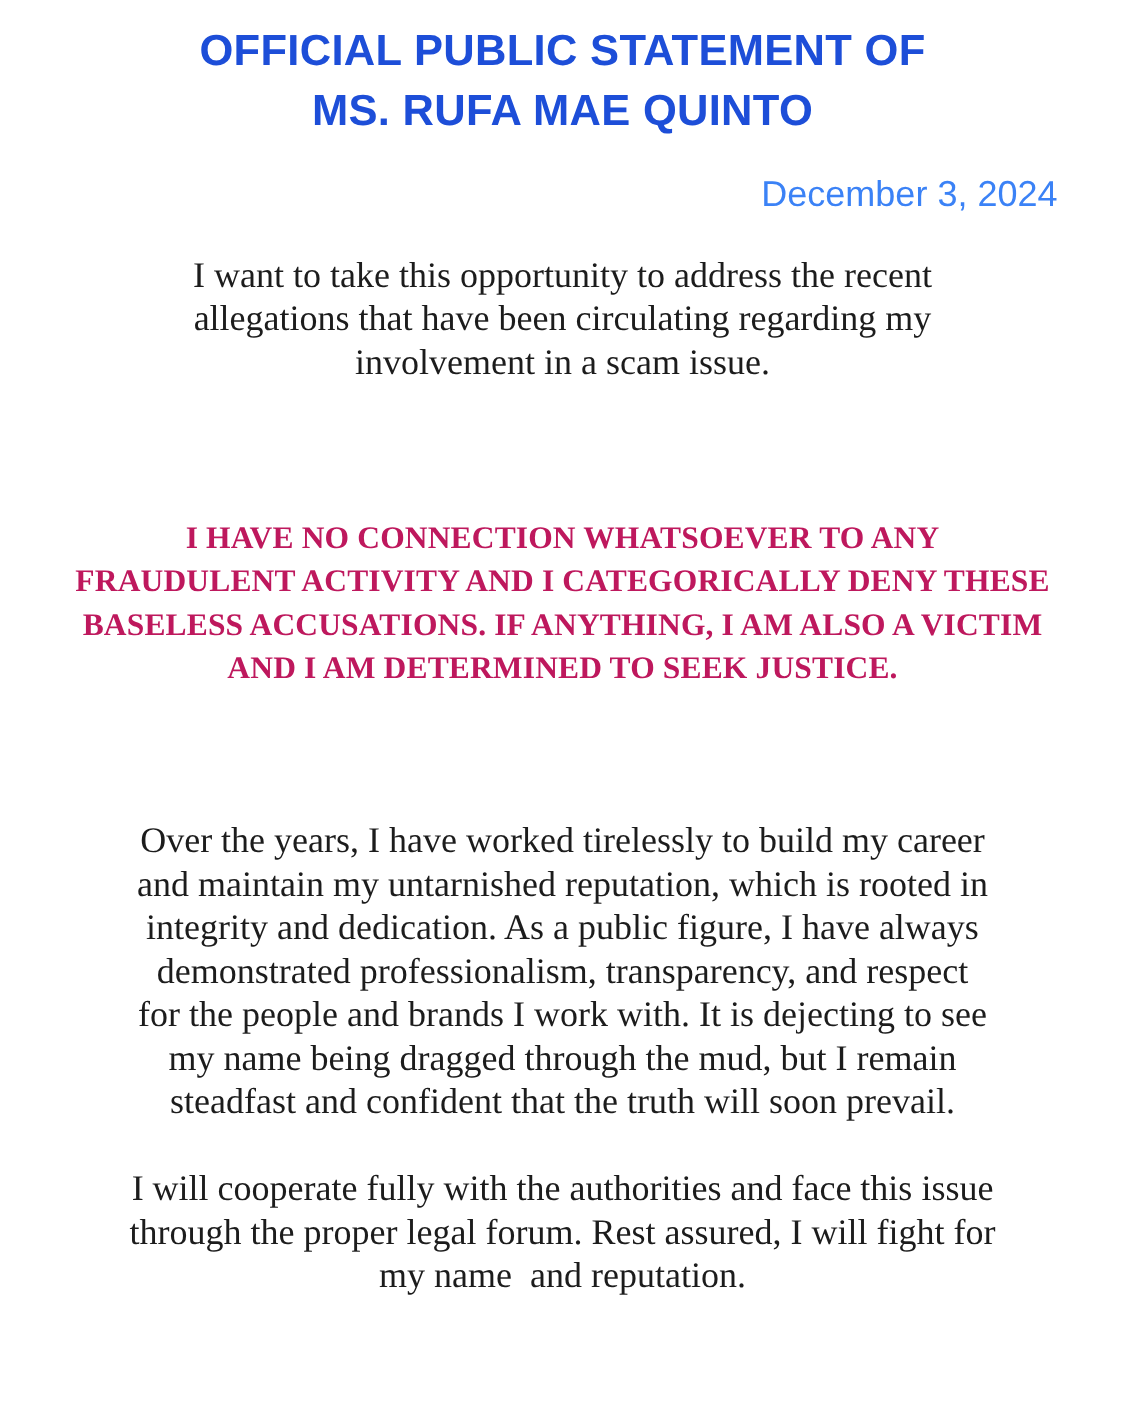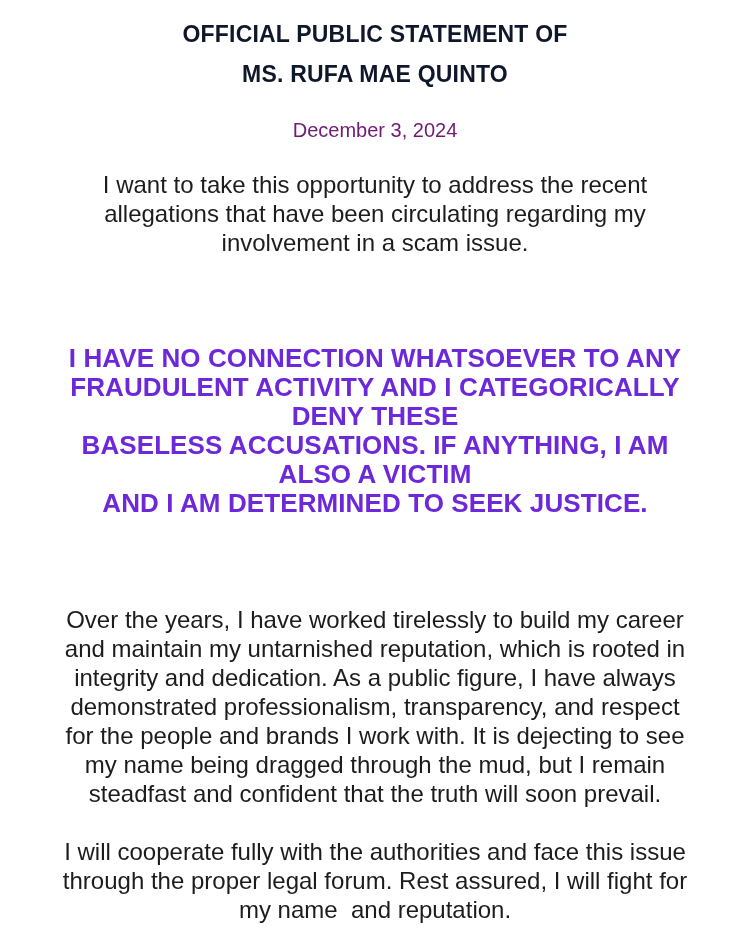--- a/index.html
+++ b/index.html
@@ -15,56 +15,58 @@
   }
   .doc {
     width: 660px;
     margin: 0 auto;
     padding-top: 14px;
     text-align: center;
     color: #1c1c1c;
   }
   .title {
     margin: 0 0 24px 0;
-    font-size: 23px;
+    font-size: 29px;
     line-height: 40px;
     font-weight: 700;
     letter-spacing: 0.2px;
-    color: #0f172a;
+    color: #1d4ed8;
     white-space: pre-wrap;
   }
   .date {
     margin: 0 0 28px 0;
-    font-size: 20px;
+    font-size: 24px;
     line-height: 24px;
     font-weight: 400;
-    color: #701a75;
+    color: #3b82f6;
+    text-align: right;
   }
   .para {
     margin: 29px 0 0 0;
     font-size: 24px;
     line-height: 29px;
     font-weight: 400;
     white-space: pre-wrap;
     color: #1c1c1c;
+    font-family: Liberation Serif, serif;
   }
   .para.first {
     margin-top: 0;
   }
   .lead {
     font-size: 24px;
     line-height: 29px;
     white-space: pre-wrap;
   }
   .emphasis {
-    font-size: 26px;
+    font-size: 21px;
     line-height: 29px;
     font-weight: 700;
     letter-spacing: 0.1px;
-    color: #6d28d9;
+    color: #be185d;
     white-space: pre-wrap;
   }
 </style>
 </head>
 <body>
 
 <div class="doc">
 
   <h1 class="title">OFFICIAL PUBLIC STATEMENT OF
 MS. RUFA MAE QUINTO</h1>

